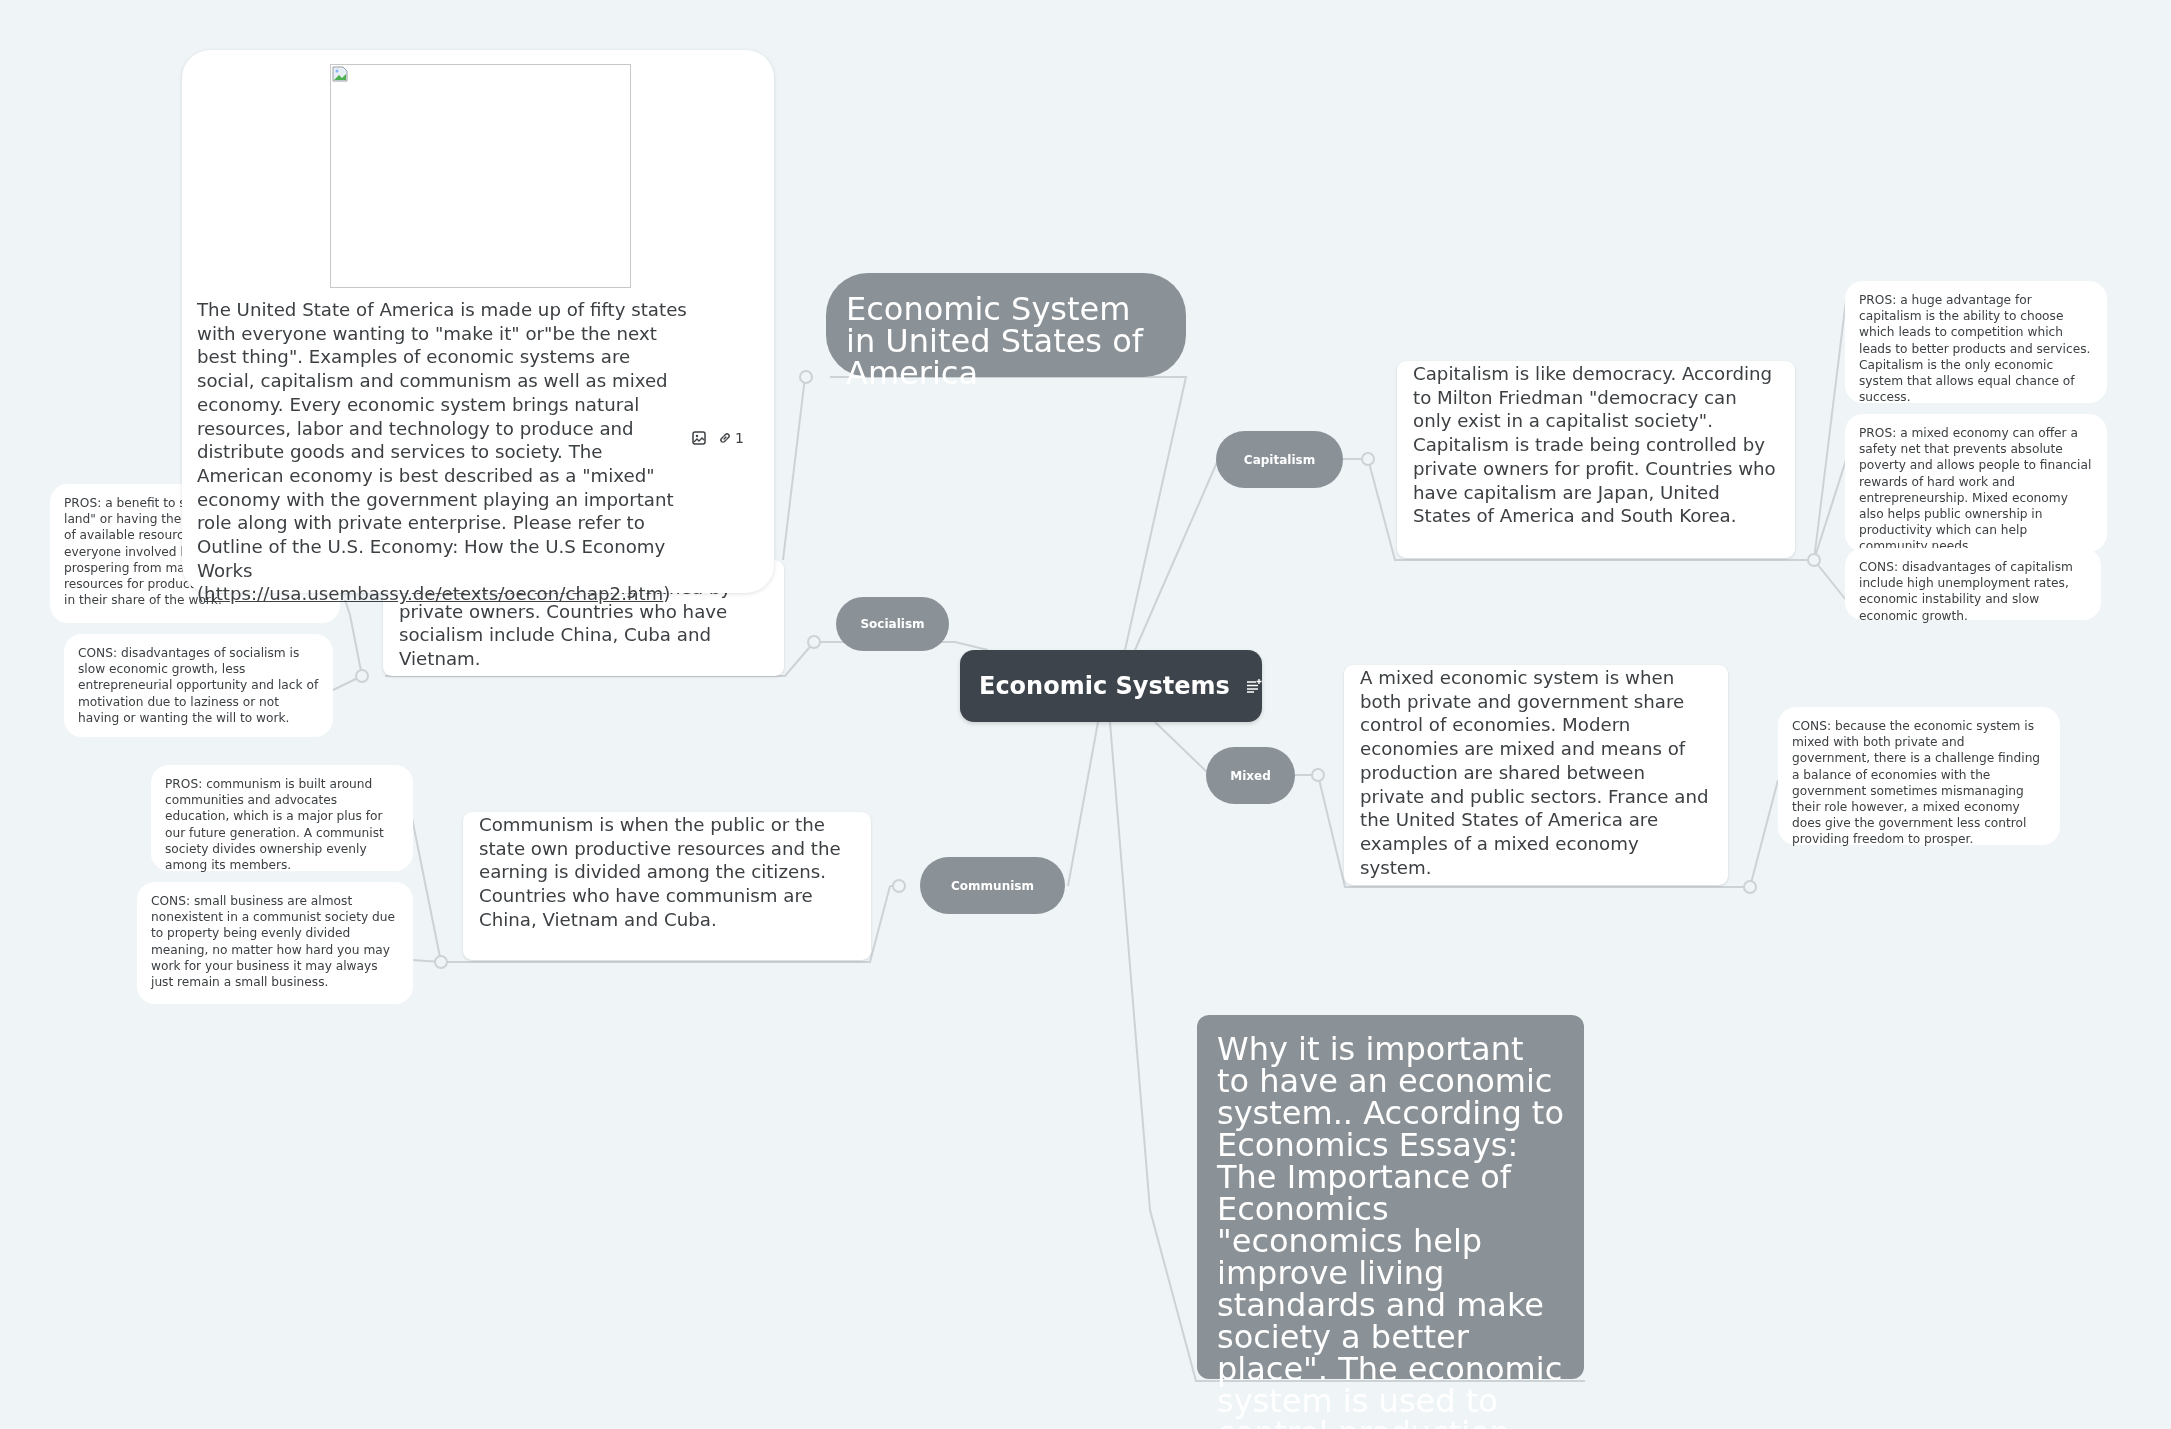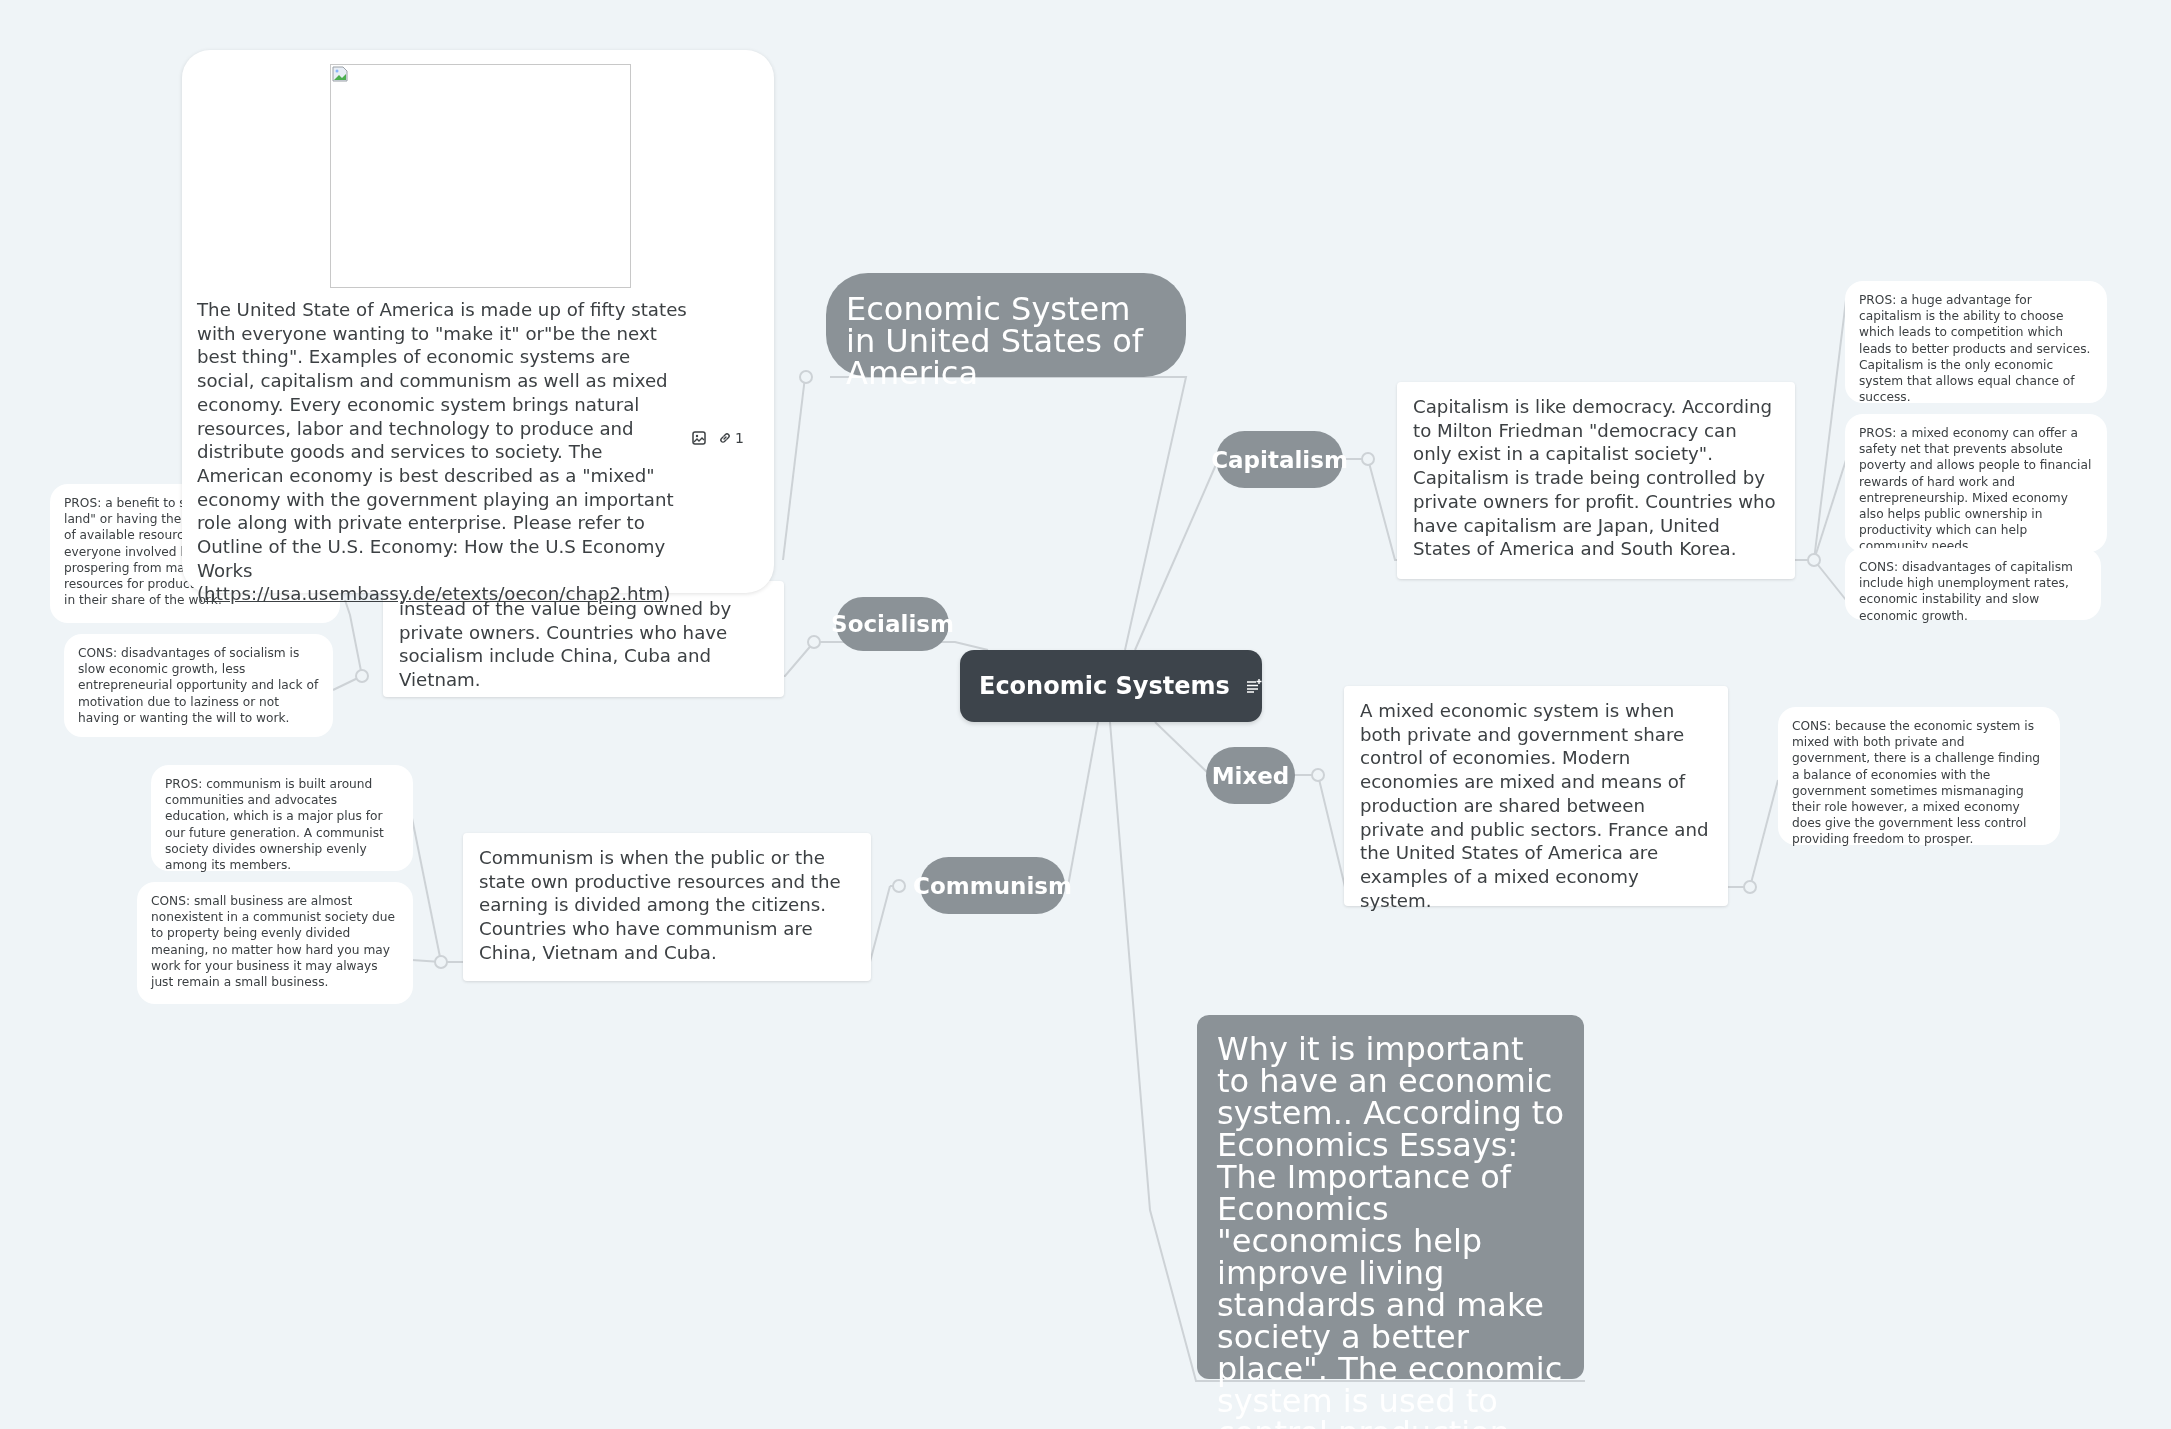--- a/index.html
+++ b/index.html
@@ -14,31 +14,30 @@
   .root {
     left: 960px; top: 650px; width: 302px; height: 72px;
     background: #3d444b; color: #fff; border-radius: 14px;
     display: flex; align-items: center; padding-left: 19px;
     font-size: 24px; font-weight: bold; box-shadow: 0 2px 4px rgba(0,0,0,0.15);
   }
   .root .note-icon { margin-left: 16px; width: 16px; height: 14px; }
   .pill {
     background: #8b9297; color: #fff; border-radius: 30px;
     display: flex; align-items: center; justify-content: center;
-    font-size: 23px; font-weight: bold;
+    font-size: 12px; font-weight: bold;
   }
   .bigpill {
     background: #8b9297; color: #fff; border-radius: 42px;
     padding: 18px 20px; font-size: 32px; line-height: 32px;
   }
   .card {
-    background: #fff; border-radius: 4px; color: #3c4043;
-    padding: 13px 16px; font-size: 18.2px; line-height: 23.7px;
+    background: #fff; border-radius: 9px; color: #3c4043;
+    padding: 1px 16px; font-size: 18.2px; line-height: 23.7px;
     box-shadow: 0 1px 3px rgba(0,0,0,0.12);
-    margin-top: 21px;
   }
   .small {
     background: #fff; border-radius: 18px; color: #3c4043;
     padding: 11px 14px; font-size: 12.2px; line-height: 16.2px;
   }
   .img-frame {
     position: absolute; left: 148px; top: 14px; width: 301px; height: 224px;
     border: 1px solid #c8c8c8; box-sizing: border-box; background: #fff;
   }
   .broken-img { position: absolute; left: 1px; top: 1px; width: 16px; height: 16px; }

